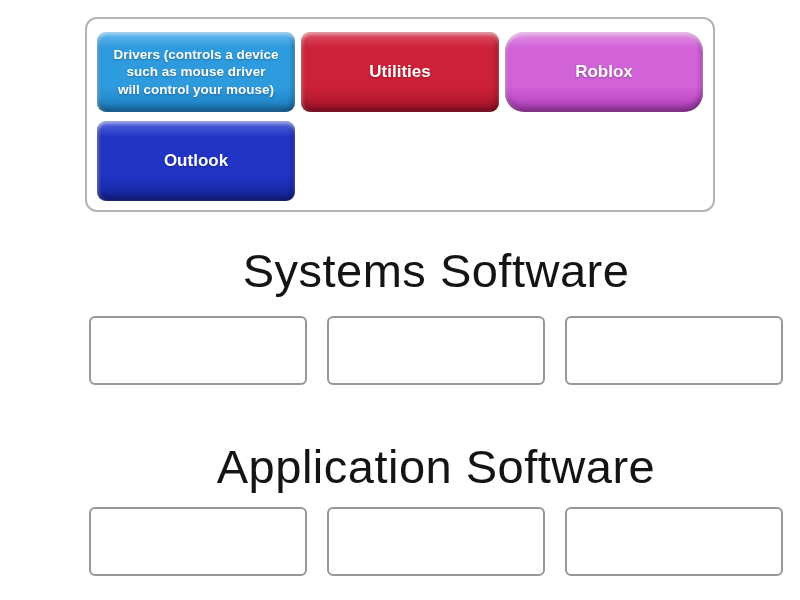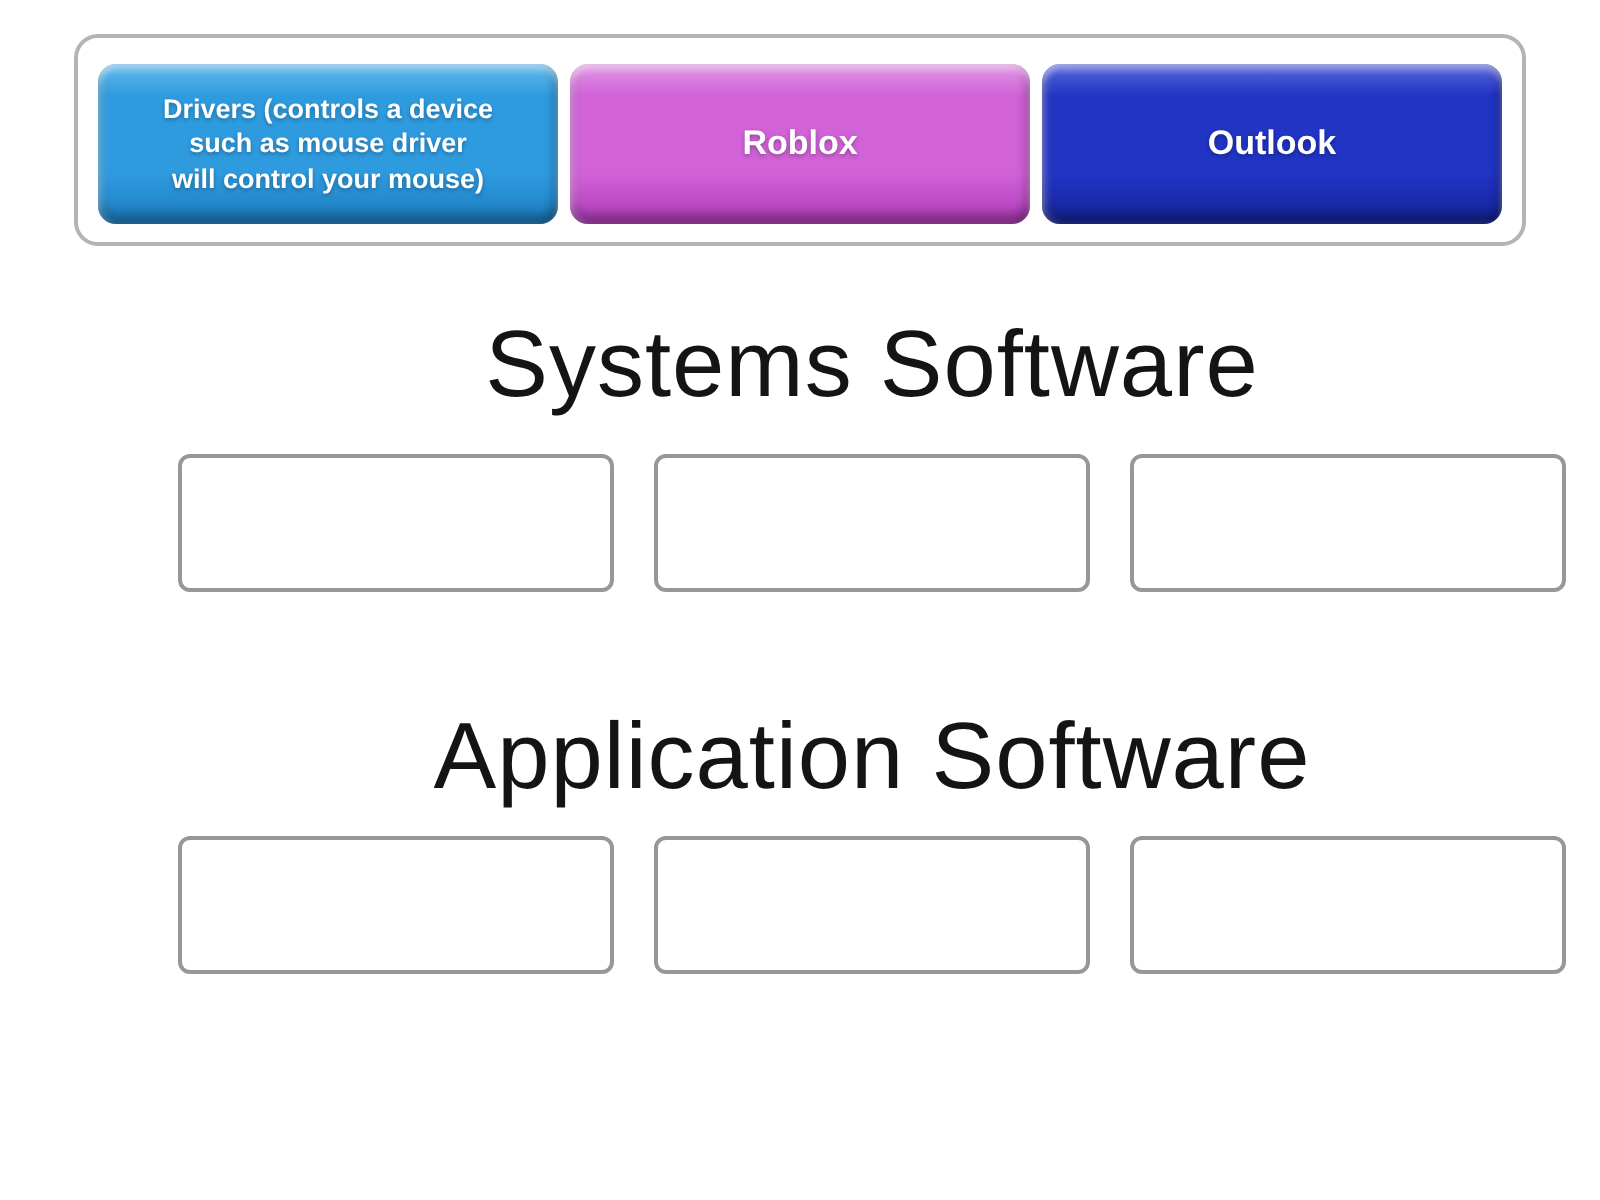--- a/index.html
+++ b/index.html
@@ -6,21 +6,21 @@
   html, body { margin: 0; padding: 0; }
   body {
     width: 800px; height: 600px;
     background: #ffffff;
     font-family: "Liberation Sans", sans-serif;
     overflow: hidden;
   }
 
   
   .tray {
-    width: 726px;
+    width: 630px;
     margin: 17px auto 0;
     background: #ffffff;
     border: 2px solid #b4b4b4;
     border-radius: 12px;
     padding: 13px 10px 9px;
     display: grid;
     grid-template-columns: repeat(3, 1fr);
     gap: 9px 6px;
   }
   .tile {
@@ -76,21 +76,22 @@
     border-radius: 6px;
   }
 </style>
 </head>
 <body style="background: rgb(255, 255, 255);">
 
 <div class="tray">
   <div class="tile small" style="background: linear-gradient(rgb(100, 185, 238) 0%, rgb(47, 155, 223) 20%, rgb(47, 155, 223) 68%, rgb(28, 125, 192) 100%); color: rgb(255, 255, 255);">Drivers (controls a device
 such as mouse driver
 will control your mouse)</div>
-  <div class="tile" style="background: linear-gradient(rgb(225, 151, 228) 0%, rgb(209, 98, 216) 20%, rgb(209, 98, 216) 68%, rgb(177, 60, 186) 100%); color: rgb(255, 255, 255);">Roblox</div>
+  <div class="tile" style="background: linear-gradient(rgb(221, 83, 104) 0%, rgb(205, 33, 57) 20%, rgb(205, 33, 57) 68%, rgb(164, 18, 42) 100%); color: rgb(255, 255, 255);">Utilities</div>
+  <div class="tile" style="background: linear-gradient(rgb(225, 151, 228) 0%, rgb(209, 98, 216) 20%, rgb(209, 98, 216) 68%, rgb(177, 60, 186) 100%); color: rgb(255, 255, 255); border-radius: 19px;">Roblox</div>
   <div class="tile" style="background: linear-gradient(rgb(89, 104, 221) 0%, rgb(33, 52, 196) 20%, rgb(33, 52, 196) 68%, rgb(21, 36, 153) 100%); color: rgb(255, 255, 255);">Outlook</div>
 </div>
 
 <section class="group-systems">
   <h2 class="group-title">Systems Software</h2>
   <div class="slots">
     <div class="slot"></div>
     <div class="slot"></div>
     <div class="slot"></div>
   </div>

